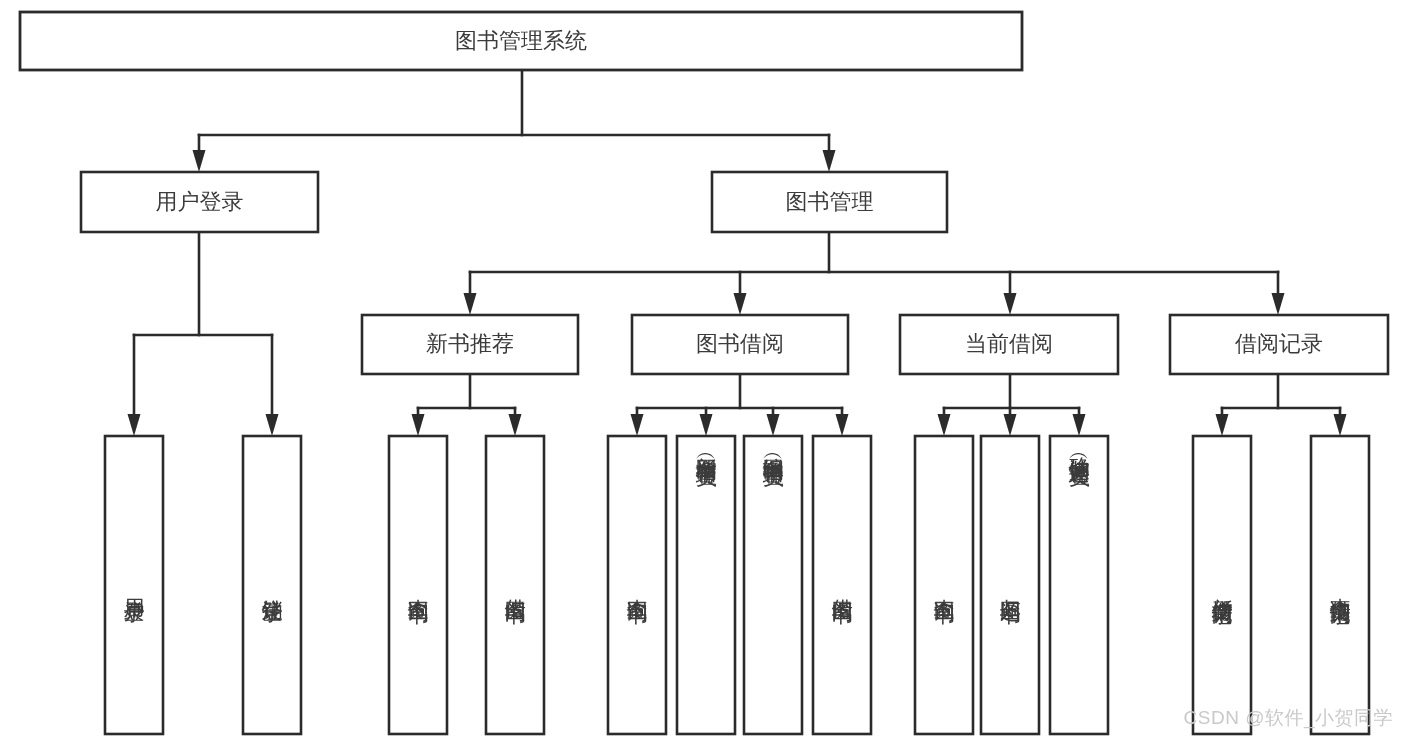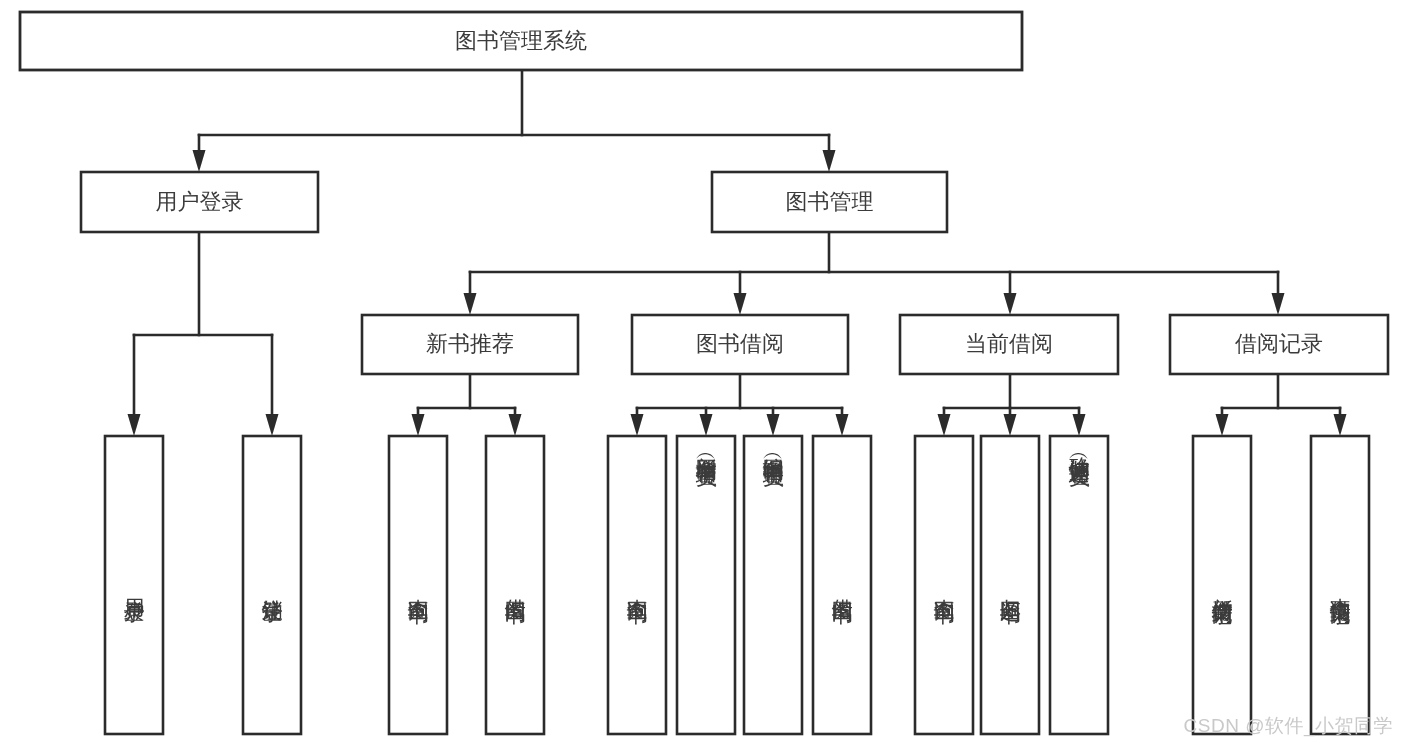--- a/index.html
+++ b/index.html
@@ -66,21 +66,21 @@
     font-size: 21px;
     line-height: 1.06;
     letter-spacing: 1.5px;
     color: #3b3b3b;
     white-space: nowrap;
     text-align: center;
   }
   .watermark {
     position: absolute;
     right: 12px;
-    bottom: 8px;
+    bottom: 16px;
     font-family: "Liberation Sans", "DejaVu Sans", sans-serif;
     font-size: 19px;
     color: #c9c9c9;
     letter-spacing: 0.5px;
     white-space: nowrap;
     user-select: none;
   }
 </style>
 </head>
 <body>

